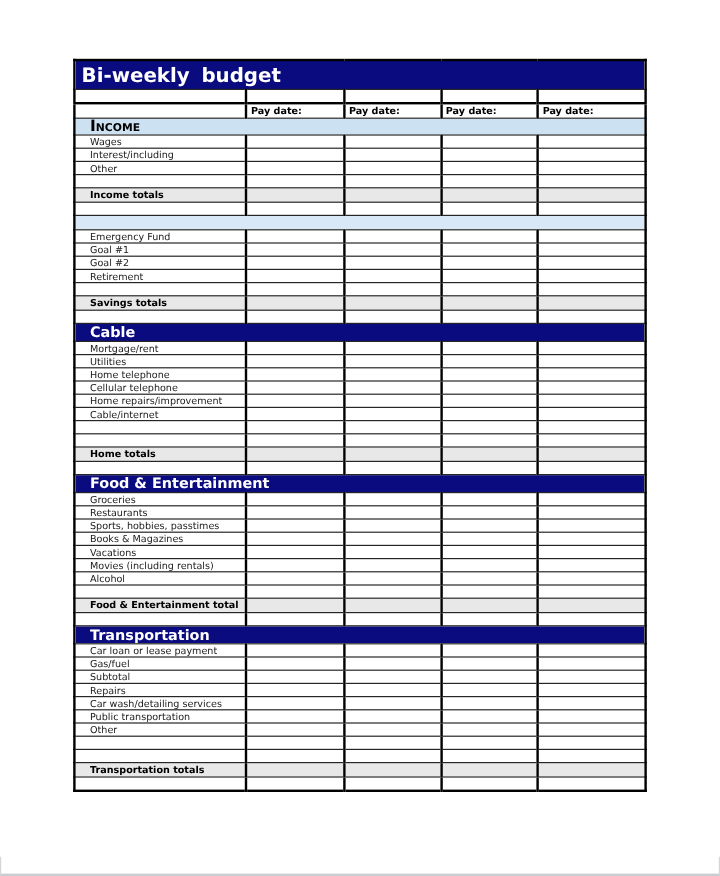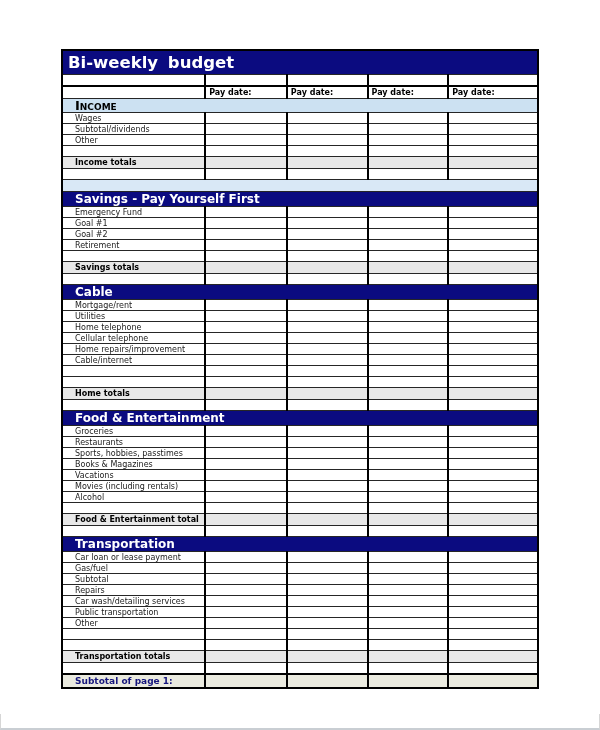--- a/index.html
+++ b/index.html
@@ -145,21 +145,21 @@
             <td class="label income-band" colspan="5">Income</td>
           </tr>
           <tr class="item-row">
             <td class="label">Wages</td>
             <td class="money"></td>
             <td class="money"></td>
             <td class="money"></td>
             <td class="money"></td>
           </tr>
           <tr class="item-row">
-            <td class="label">Subtotal/dividends</td>
+            <td class="label">Interest/including</td>
             <td class="money"></td>
             <td class="money"></td>
             <td class="money"></td>
             <td class="money"></td>
           </tr>
           <tr class="item-row">
             <td class="label">Other</td>
             <td class="money"></td>
             <td class="money"></td>
             <td class="money"></td>
@@ -182,23 +182,20 @@
           <tr class="blank-row">
             <td class="label"></td>
             <td class="money"></td>
             <td class="money"></td>
             <td class="money"></td>
             <td class="money"></td>
           </tr>
           <tr class="spacer-row">
             <td class="label spacer-blue" colspan="5"></td>
           </tr>
-          <tr class="section-row">
-            <td class="label section-navy" colspan="5">Savings - Pay Yourself First</td>
-          </tr>
           <tr class="item-row">
             <td class="label">Emergency Fund</td>
             <td class="money"></td>
             <td class="money"></td>
             <td class="money"></td>
             <td class="money"></td>
           </tr>
           <tr class="item-row">
             <td class="label">Goal #1</td>
             <td class="money"></td>
@@ -455,27 +452,20 @@
           </tr>
           <tr class="total-row">
             <td class="label">Transportation totals</td>
             <td class="money"></td>
             <td class="money"></td>
             <td class="money"></td>
             <td class="money"></td>
           </tr>
           <tr class="blank-row">
             <td class="label"></td>
-            <td class="money"></td>
-            <td class="money"></td>
-            <td class="money"></td>
-            <td class="money"></td>
-          </tr>
-          <tr class="subtotal-row">
-            <td class="label">Subtotal of page 1:</td>
             <td class="money"></td>
             <td class="money"></td>
             <td class="money"></td>
             <td class="money"></td>
           </tr>
         </tbody>
     </table>
   </div>
   <div class="bottom-edge"></div>
 </div>

